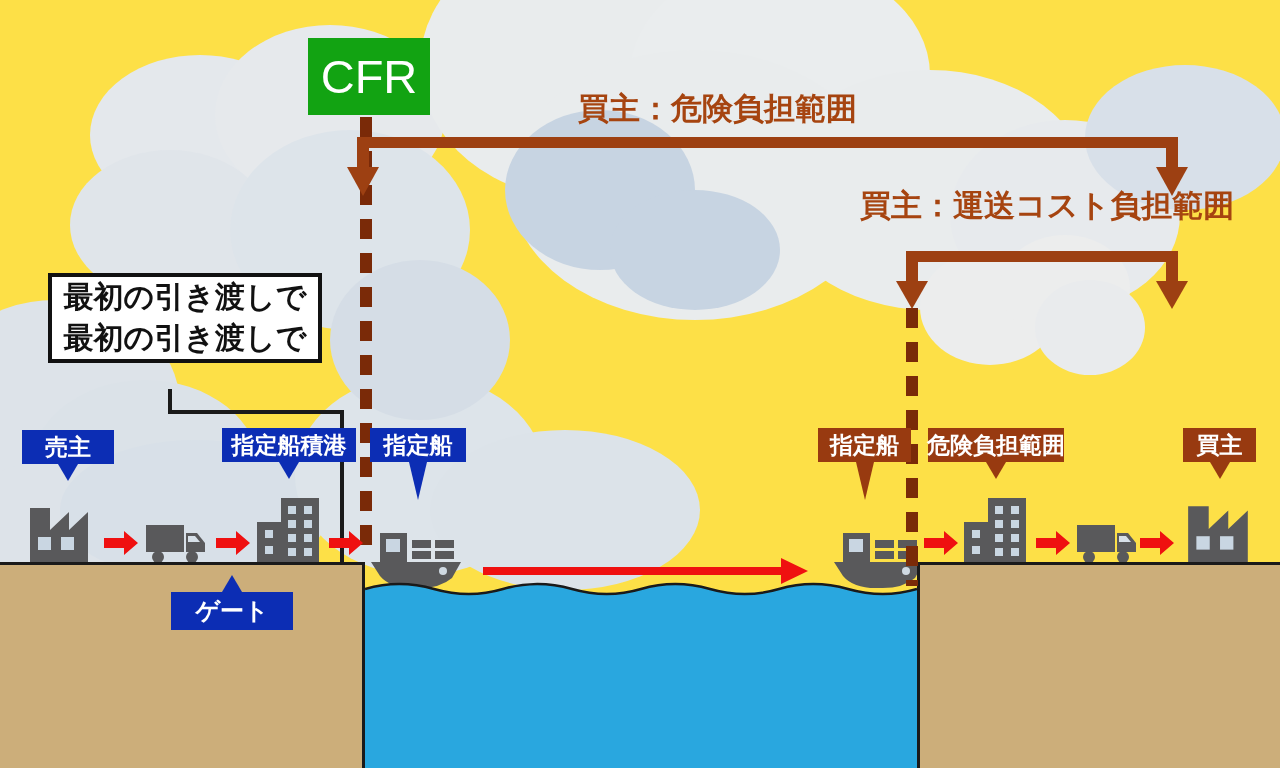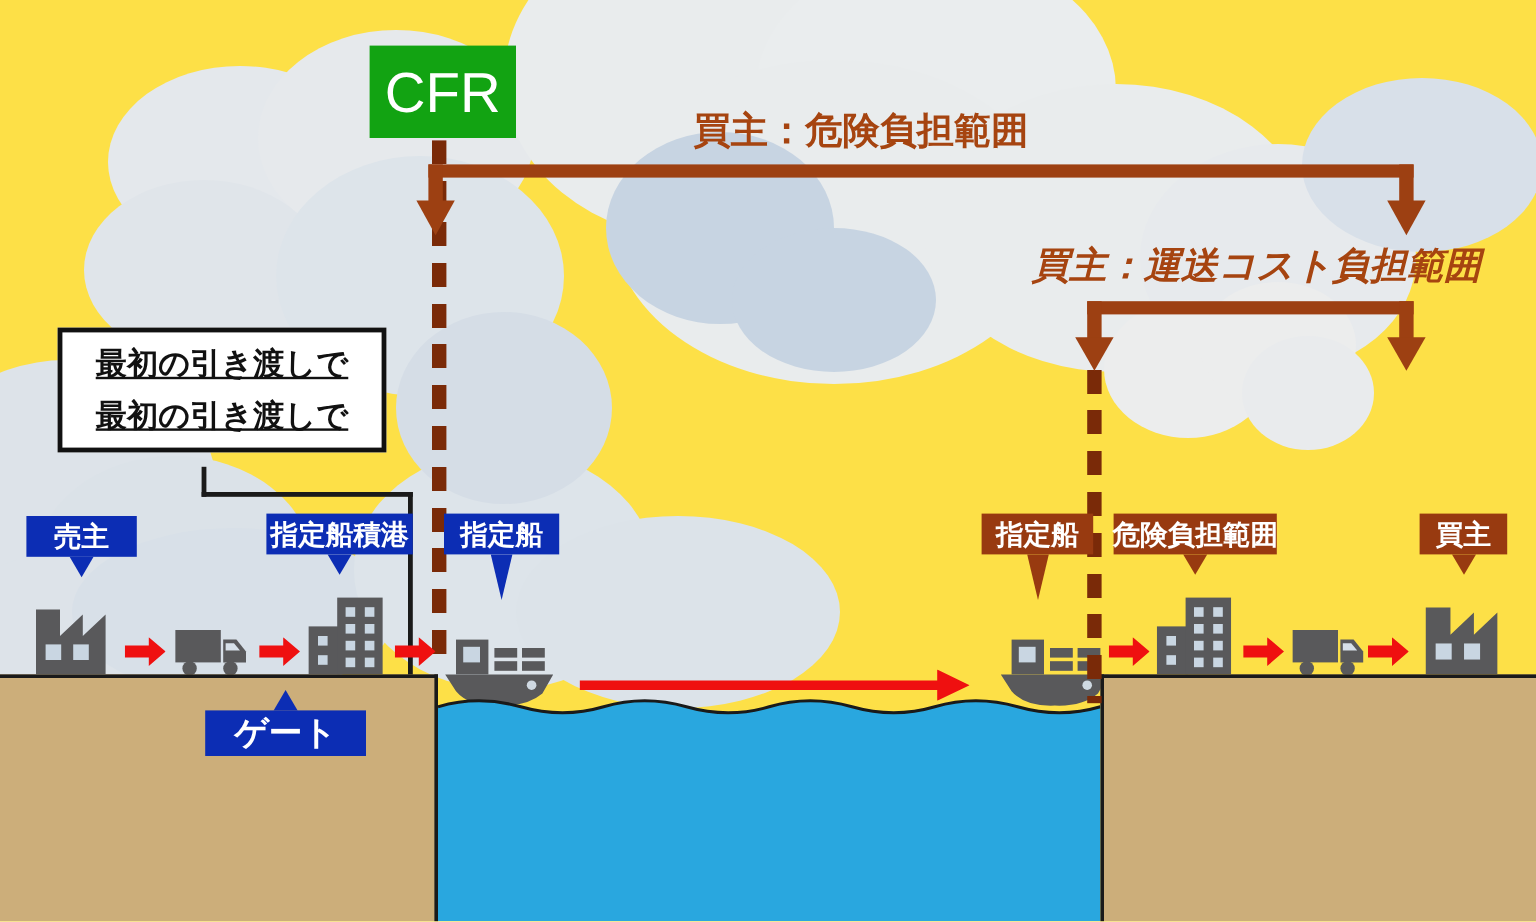--- a/index.html
+++ b/index.html
@@ -15,46 +15,46 @@
   #water{left:365px;top:577px;width:552px;height:191px;z-index:4;}
   
   .dashline{position:absolute;width:12px;z-index:4;background:repeating-linear-gradient(180deg,#7a2a08 0 20px,rgba(0,0,0,0) 20px 34px);}
   #dash-left{left:360px;top:117px;height:441px;}
   #dash-right{left:906px;top:308px;height:278px;}
   
   #brackets{left:0;top:0;width:1280px;height:768px;z-index:5;pointer-events:none;}
   
   .rangelabel{position:absolute;color:#a64410;font-weight:bold;font-size:31px;white-space:nowrap;z-index:6;}
   #risk-range-text{left:578px;top:88px;}
-  #cost-range-text{left:860px;top:201px;font-style:italic;}
+  #cost-range-text{left:860px;top:185px;}
   
   #cfr-badge{left:308px;top:38px;width:122px;height:77px;background:#12a312;color:#fff;
     font-size:47px;font-weight:normal;display:flex;align-items:center;justify-content:center;z-index:6;}
   
-  #note-box{left:48px;top:273px;width:274px;height:104px;background:#fff;border:4px solid #111;
+  #note-box{left:48px;top:273px;width:274px;height:90px;background:#fff;border:4px solid #111;
     display:flex;flex-direction:column;justify-content:space-evenly;align-items:center;
-    font-size:26px;font-weight:bold;color:#111;z-index:7;white-space:nowrap;text-decoration:underline;}
+    font-size:30px;font-weight:bold;color:#111;z-index:7;white-space:nowrap;}
   .connector{position:absolute;background:#1a1a1a;z-index:6;}
   #conn-v1{left:168px;top:389px;width:4px;height:25px;}
   #conn-h{left:168px;top:410px;width:176px;height:4px;}
   #conn-v2{left:340px;top:410px;width:4px;height:152px;}
   
   .bubble{position:absolute;height:34px;color:#fff;font-weight:bold;font-size:23px;
     display:flex;align-items:center;justify-content:center;z-index:7;white-space:nowrap;}
   .bubble.blue{background:#0c2db4;}
   .bubble.brown{background:#983a10;}
   .ptr{position:absolute;left:50%;width:0;height:0;border-left:10px solid transparent;border-right:10px solid transparent;}
   .ptr.down{top:100%;margin-left:-10px;border-top:17px solid #0c2db4;}
   .ptr.down.brownp{border-top-color:#983a10;}
   .ptr.long{margin-left:-9px;border-left-width:9px;border-right-width:9px;border-top-width:38px;}
   .ptr.up{bottom:100%;margin-left:-10px;border-bottom:17px solid #0c2db4;}
   #label-seller{left:22px;top:430px;width:92px;}
-  #label-shipment-port{left:222px;top:428px;width:122px;align-items:center;}
+  #label-shipment-port{left:222px;top:428px;width:134px;align-items:center;}
   #label-ship-left{left:370px;top:428px;width:96px;}
-  #label-gate{left:171px;top:592px;width:134px;height:38px;font-size:28px;}
+  #label-gate{left:171px;top:592px;width:122px;height:38px;font-size:24px;}
   #label-ship-right{left:818px;top:428px;width:93px;}
   #label-destination-port{left:928px;top:428px;width:136px;}
   #label-buyer{left:1183px;top:428px;width:73px;}
   
   .icon{position:absolute;z-index:3;}
   .arrow{position:absolute;z-index:6;}
 </style>
 </head>
 <body>
 

